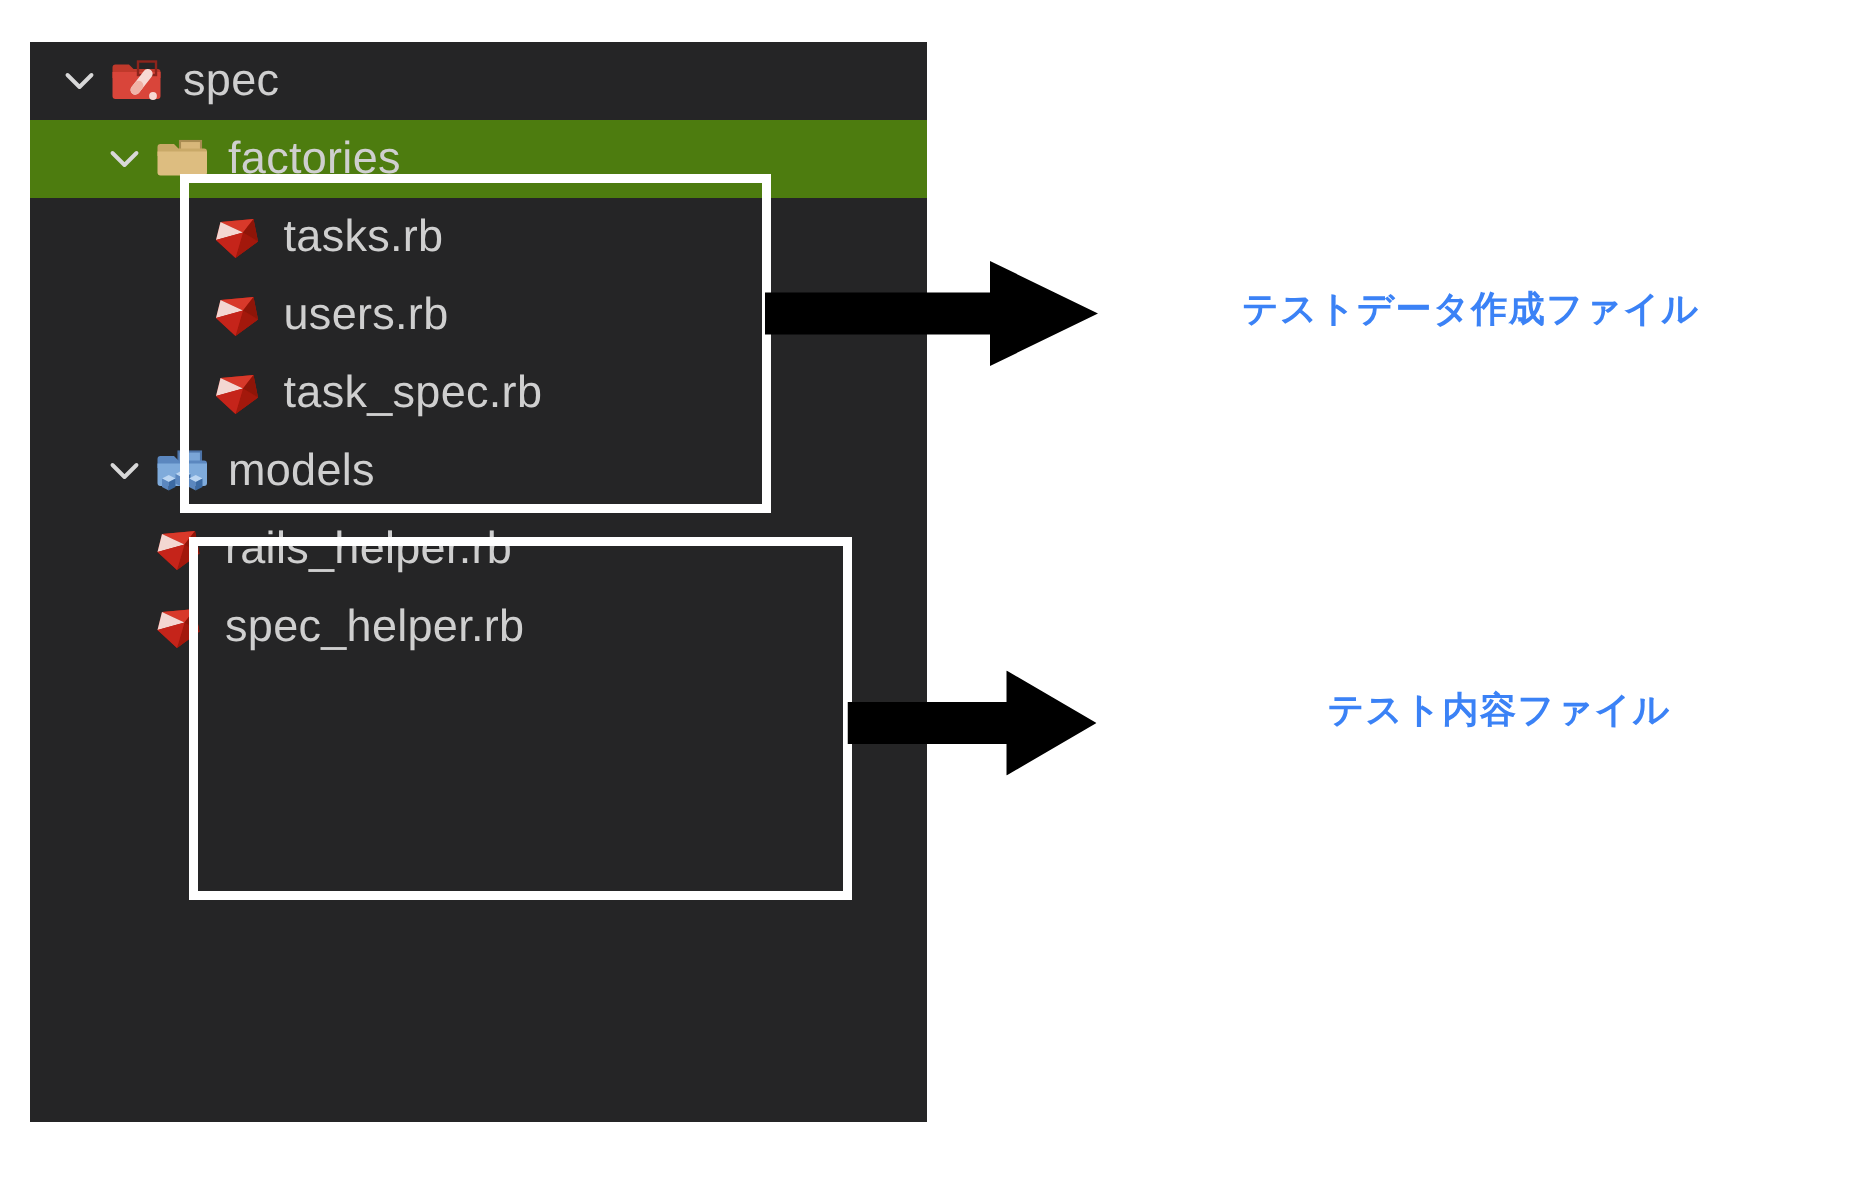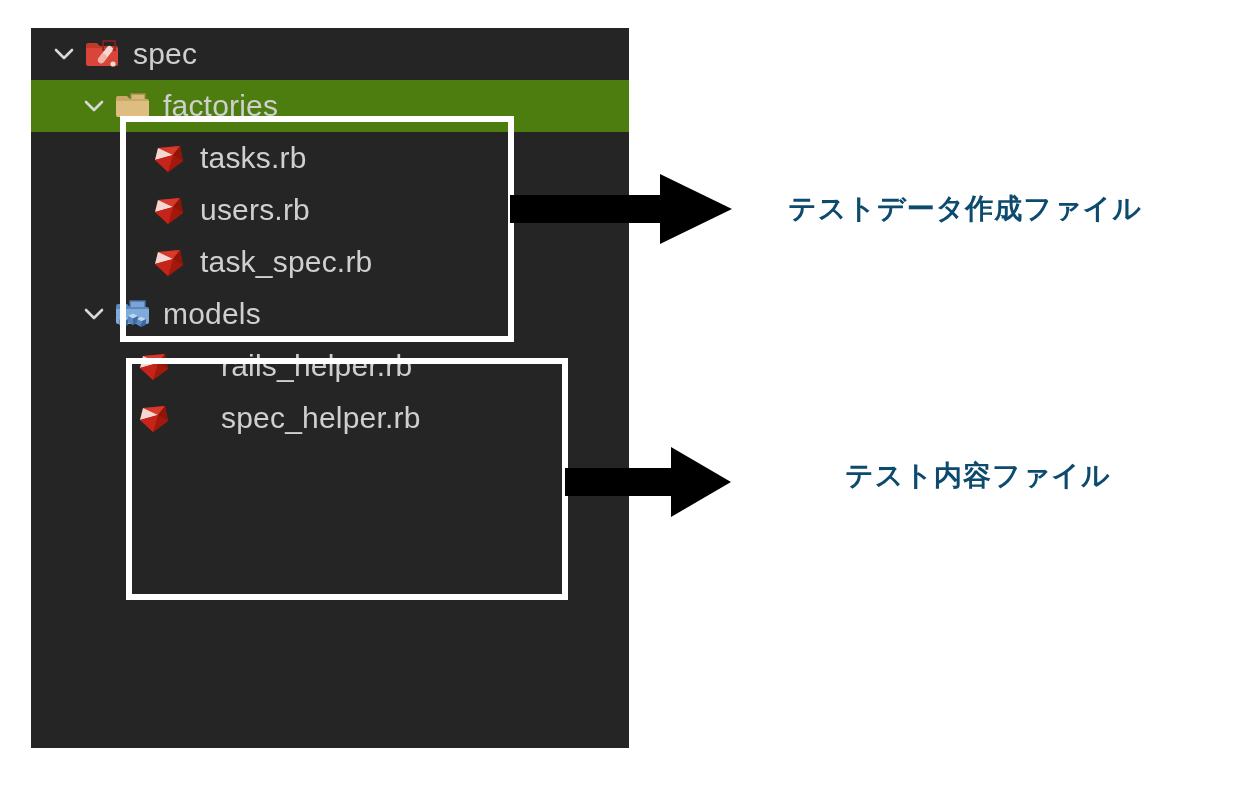--- a/index.html
+++ b/index.html
@@ -11,21 +11,21 @@
     width: 1244px;
     height: 788px;
     position: relative;
     font-family: "Liberation Sans", "DejaVu Sans", sans-serif;
     overflow: hidden;
   }
 
   
   #tree-panel {
     position: absolute;
-    left: 31px;
+    left: 20px;
     top: 28px;
     width: 598px;
     height: 720px;
     background: #252526;
     box-sizing: border-box;
   }
 
   .tree-row {
     position: relative;
     height: 52px;
@@ -64,21 +64,21 @@
     display: inline-flex;
     align-items: center;
     justify-content: center;
   }
   .icon svg { display: block; }
 
   
   .indent-0 { padding-left: 16px; }
   .indent-1 { padding-left: 46px; }
   .indent-2 { padding-left: 82px; margin-left: 37px; }
-  .indent-1-file { padding-left: 104px; gap: 36px; }
+  .indent-1-file { padding-left: 80px; }
 
   
   .callout-box {
     position: absolute;
     border: 6px solid #ffffff;
     box-sizing: border-box;
     pointer-events: none;
   }
   #box-factories {
     left: 120px;
@@ -106,26 +106,27 @@
   #arrow-2 {
     left: 565px;
     top: 447px;
     width: 166px;
     height: 70px;
   }
 
   
   .annotation {
     position: absolute;
-    color: #0c4a6e;
-    font-size: 28px;
+    color: #3b82f6;
+    font-size: 24px;
     font-weight: bold;
     letter-spacing: 1px;
     white-space: nowrap;
     font-family: "DejaVu Sans", "Liberation Sans", sans-serif;
+    margin-left: 40px;
   }
   #label-1 {
     left: 788px;
     top: 190px;
   }
   #label-2 {
     left: 845px;
     top: 457px;
   }
 </style>

